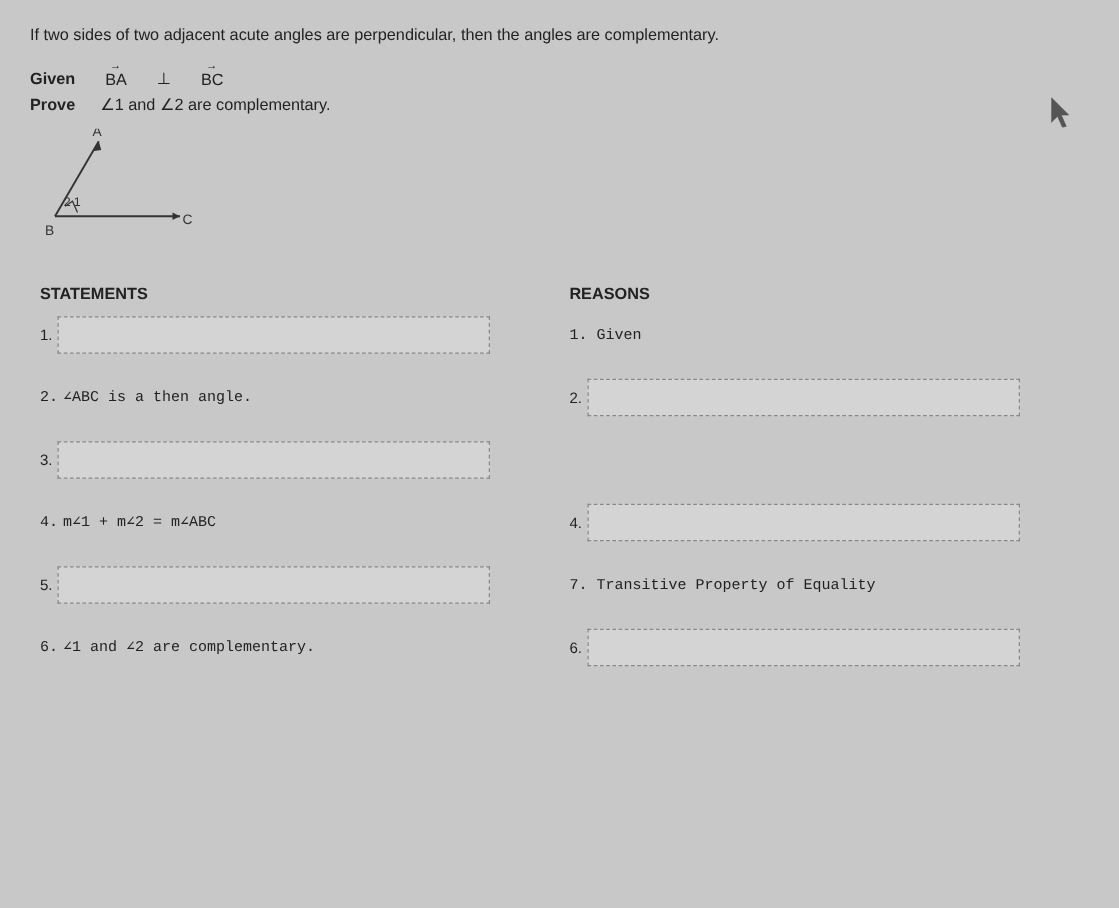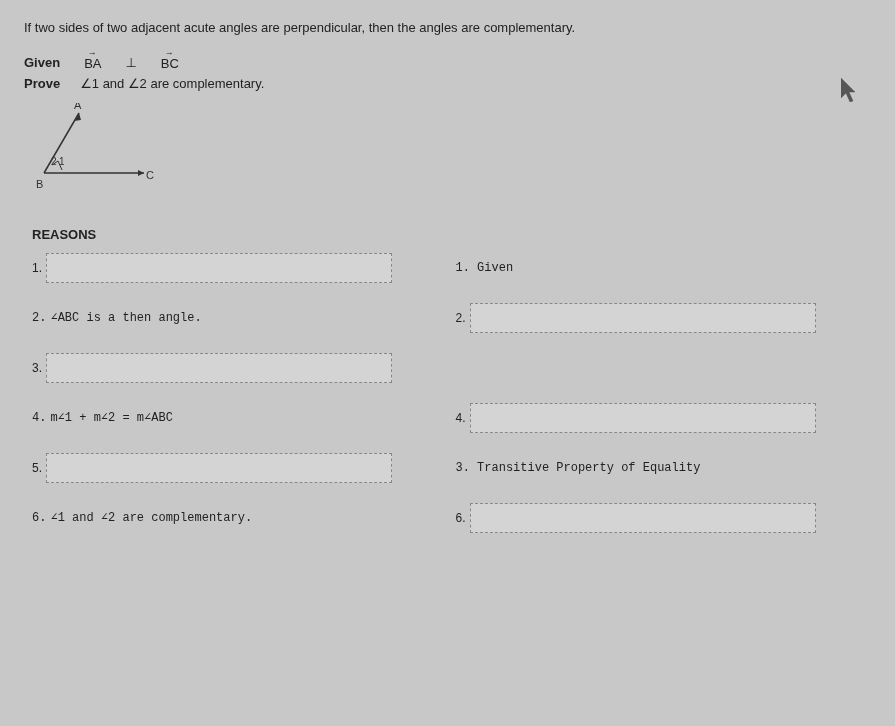--- a/index.html
+++ b/index.html
@@ -142,20 +142,21 @@
 
     <text x="35" y="62" font-size="10" fill="#333">1</text>
     <text x="27" y="62" font-size="10" fill="#333">2</text>
 
     <polyline points="28,62 34,58 38,67" stroke="#333" stroke-width="1" fill="none"></polyline>
   </svg>
 </div>
 
 <div class="proof-table">
   <div class="proof-header">
+    <div class="col-header">STATEMENTS</div>
     <div class="col-header">REASONS</div>
   </div>
 
   <div class="proof-row">
     <div class="statement-cell">
       <span style="margin-right:4px;">1.</span>
       <div class="dashed-box"></div>
     </div>
     <div class="reason-cell plain-text">1. Given</div>
   </div>
@@ -187,21 +188,21 @@
       <span style="margin-right:4px;">4.</span>
       <div class="dashed-box"></div>
     </div>
   </div>
 
   <div class="proof-row">
     <div class="statement-cell">
       <span style="margin-right:4px;">5.</span>
       <div class="dashed-box"></div>
     </div>
-    <div class="reason-cell plain-text">3. Transitive Property of Equality</div>
+    <div class="reason-cell plain-text">7. Transitive Property of Equality</div>
   </div>
 
   <div class="proof-row">
     <div class="statement-cell plain-text">
       <span style="margin-right:4px;">6.</span>
       <span>∠1 and ∠2 are complementary.</span>
     </div>
     <div class="reason-cell">
       <span style="margin-right:4px;">6.</span>
       <div class="dashed-box"></div>

